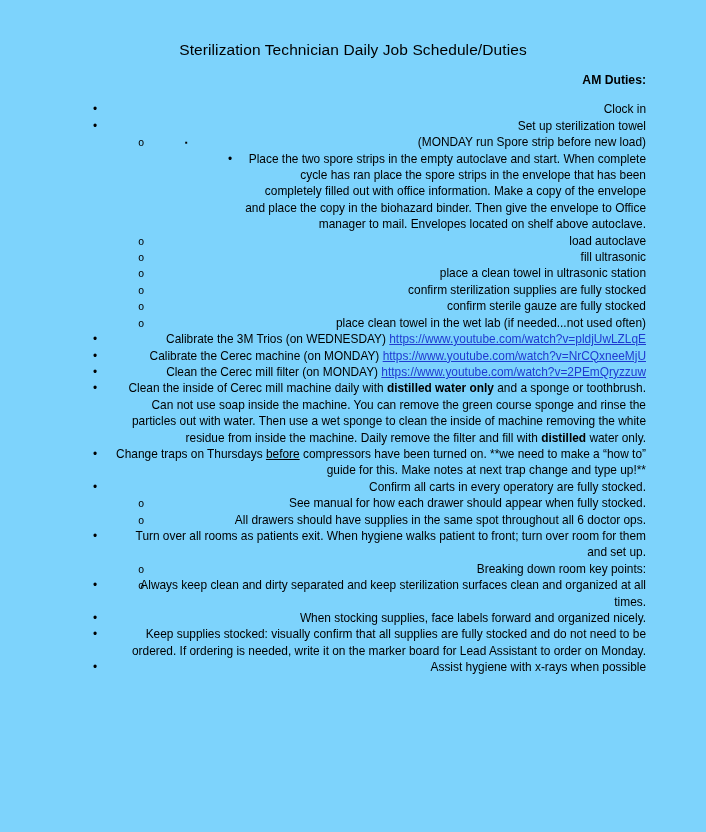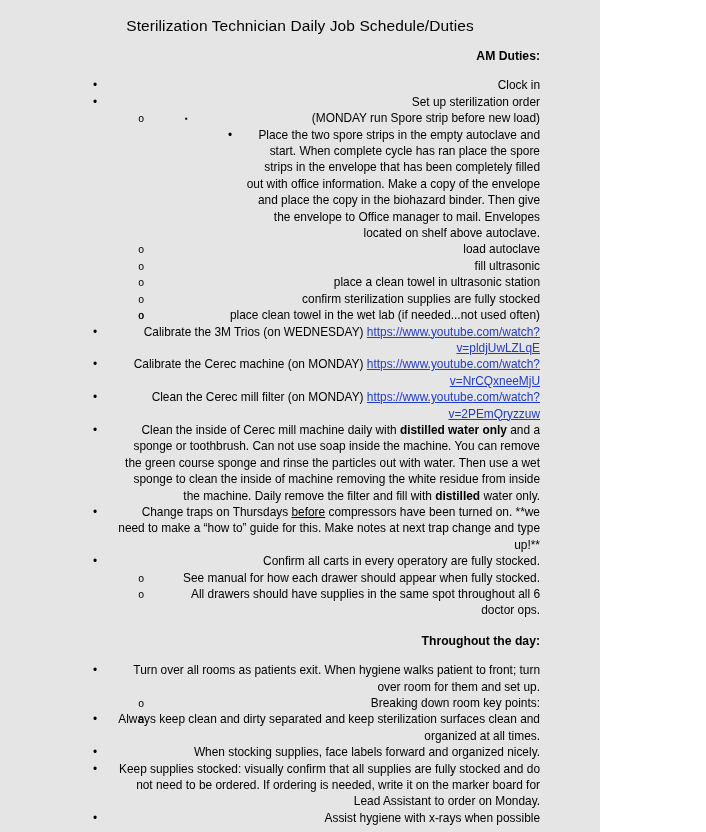--- a/index.html
+++ b/index.html
@@ -2,21 +2,21 @@
 <html style="--link-color: #1f3bd1;"><head>
 <meta charset="utf-8">
 <style>
   html, body { margin: 0; padding: 0; background: #ffffff; }
   body {
     width: 706px; height: 832px; overflow: hidden;
     font-family: "Liberation Sans", sans-serif;
     color: #000000;
     -webkit-font-smoothing: antialiased;
   }
-  .page { width: 600px; height: 832px; background: #e5e5e5; box-sizing: border-box; padding-top: 16px; }
+  .page { width: 706px; height: 832px; background: #7dd3fc; box-sizing: border-box; padding-top: 40px; }
   .title {
     margin: 0; padding: 0 20px;
     text-align: center;
     font-size: 15.5px; font-weight: 500; line-height: 19px;
     letter-spacing: 0.1px;
   }
   .content {
     box-sizing: border-box;
     padding: 13px 60px 0 72px;
     font-size: 11.9px; line-height: 16.4px; text-align: right;
@@ -47,21 +47,21 @@
   <h1 class="title">Sterilization Technician Daily Job Schedule/Duties</h1>
   <div class="content" id="content">
       <section class="section">
         <h2 class="heading">AM Duties:</h2>
         <div class="li lvl1">
           <span class="marker">•</span>
           <span class="txt"><span>Clock in</span></span>
         </div>
         <div class="li lvl1">
           <span class="marker">•</span>
-          <span class="txt"><span>Set up sterilization order</span></span>
+          <span class="txt"><span>Set up sterilization towel</span></span>
         </div>
         <div class="li lvl2">
           <span class="marker">o</span>
         </div>
         <div class="li lvl3">
           <span class="marker">▪</span>
           <span class="txt"><span>(MONDAY run Spore strip before new load)</span></span>
         </div>
         <div class="li lvl4">
           <span class="marker">•</span>
@@ -78,20 +78,21 @@
         <div class="li lvl2">
           <span class="marker">o</span>
           <span class="txt"><span>place a clean towel in ultrasonic station</span></span>
         </div>
         <div class="li lvl2">
           <span class="marker">o</span>
           <span class="txt"><span>confirm sterilization supplies are fully stocked</span></span>
         </div>
         <div class="li lvl2">
           <span class="marker">o</span>
+          <span class="txt"><span>confirm sterile gauze are fully stocked</span></span>
         </div>
         <div class="li lvl2">
           <span class="marker">o</span>
           <span class="txt"><span>place clean towel in the wet lab (if needed...not used often)</span></span>
         </div>
         <div class="li lvl1">
           <span class="marker">•</span>
           <span class="txt"><span>Calibrate the 3M Trios (on WEDNESDAY) </span><a class="link" href="#">https://www.youtube.com/watch?v=pldjUwLZLqE</a></span>
         </div>
         <div class="li lvl1">
@@ -117,21 +118,20 @@
         <div class="li lvl2">
           <span class="marker">o</span>
           <span class="txt"><span>See manual for how each drawer should appear when fully stocked.</span></span>
         </div>
         <div class="li lvl2">
           <span class="marker">o</span>
           <span class="txt"><span>All drawers should have supplies in the same spot throughout all 6 doctor ops.</span></span>
         </div>
       </section>
       <section class="section">
-        <h2 class="heading">Throughout the day:</h2>
         <div class="li lvl1">
           <span class="marker">•</span>
           <span class="txt"><span>Turn over all rooms as patients exit. When hygiene walks patient to front; turn over room for them and set up.</span></span>
         </div>
         <div class="li lvl2">
           <span class="marker">o</span>
           <span class="txt"><span>Breaking down room key points:</span></span>
         </div>
         <div class="li lvl2">
           <span class="marker">o</span>

